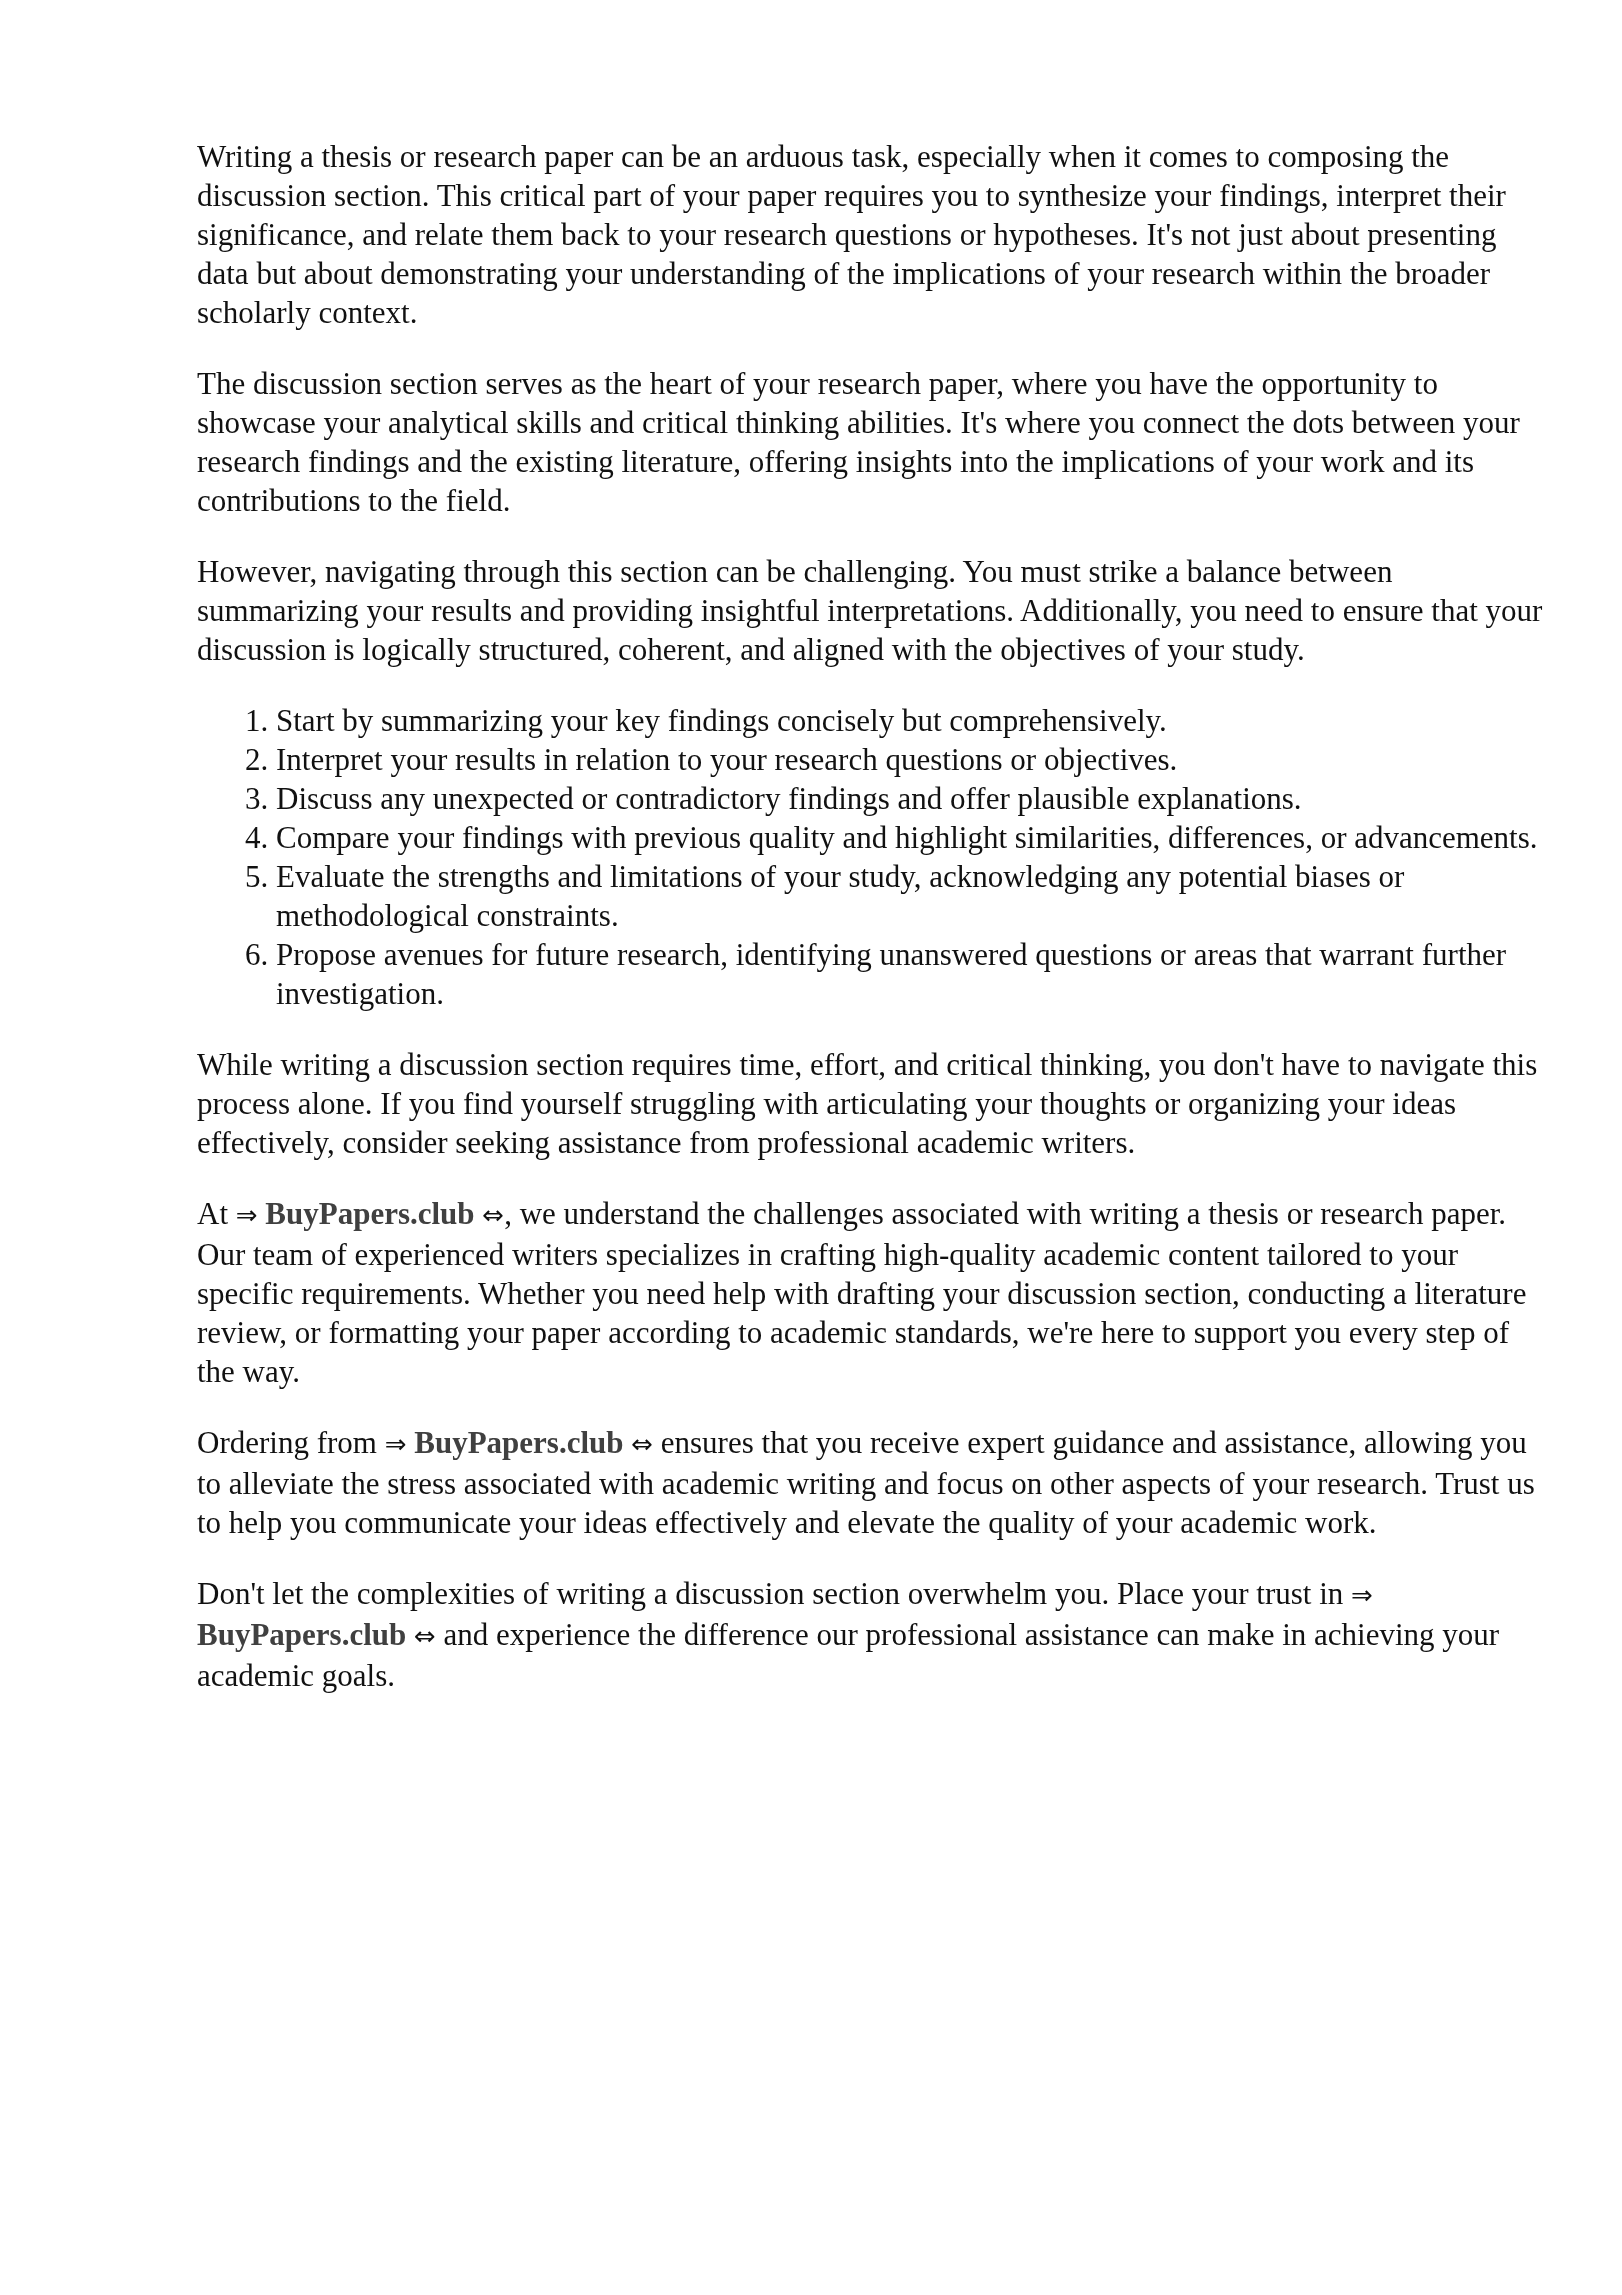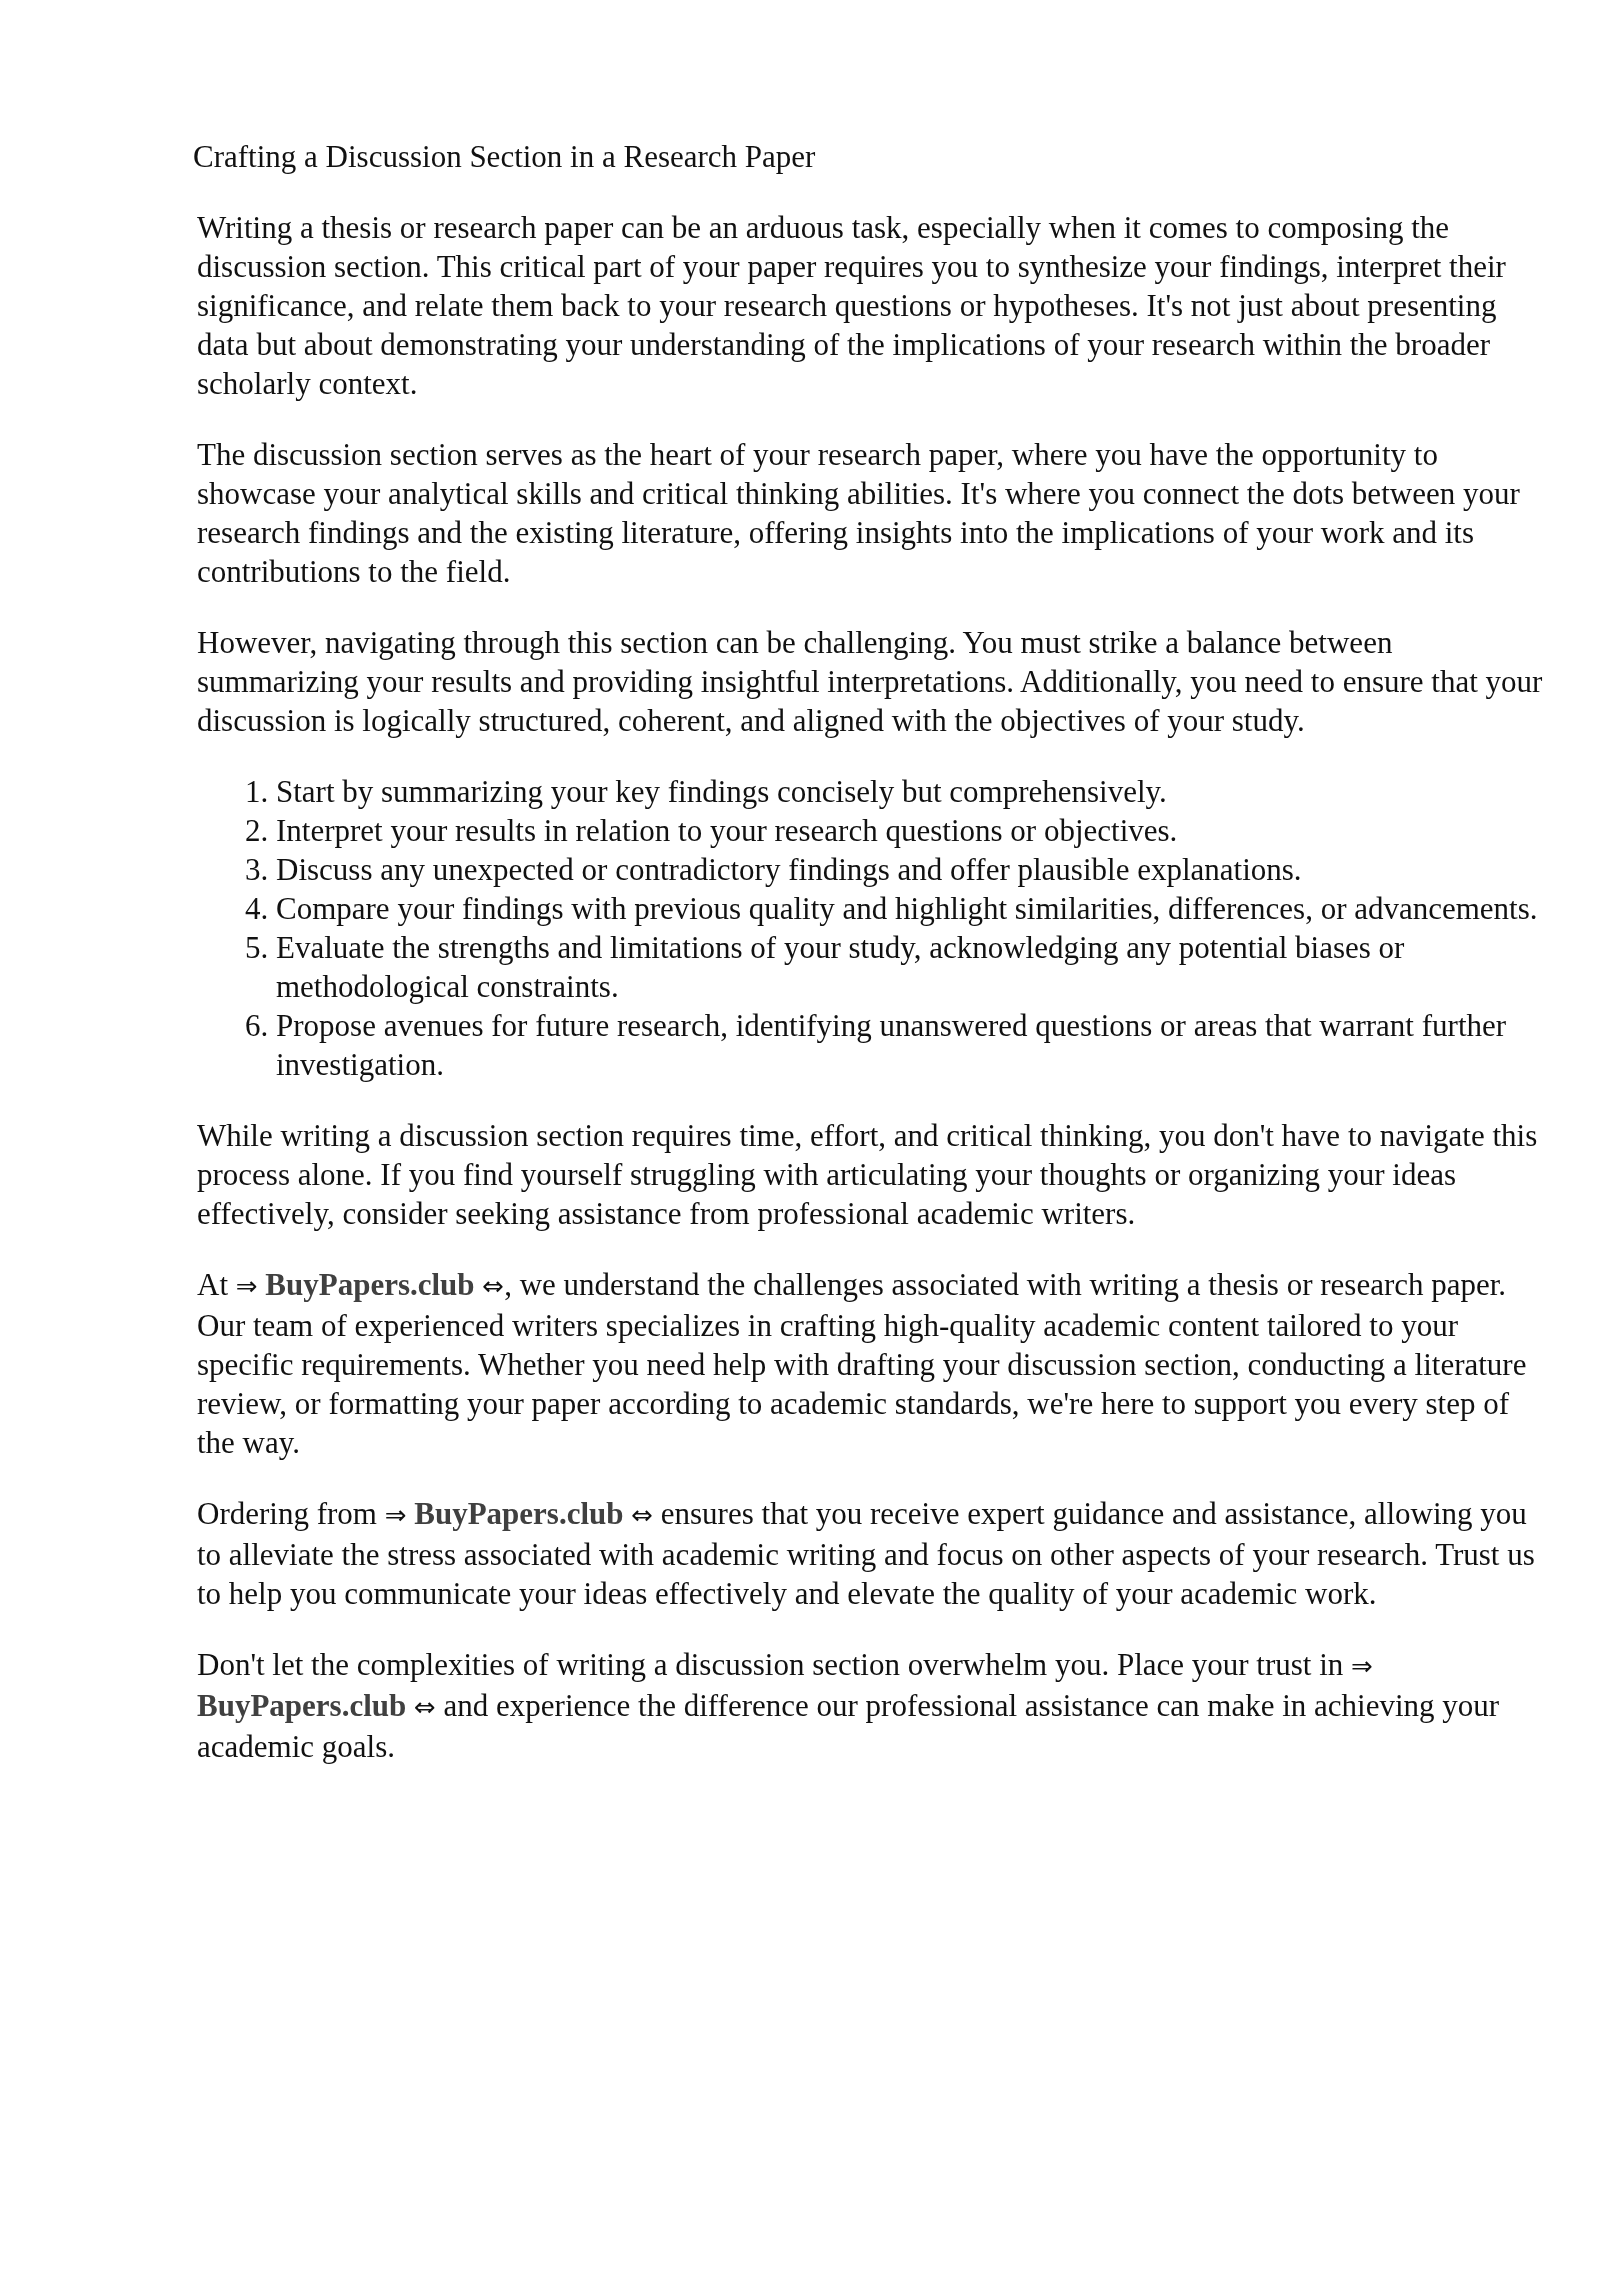--- a/index.html
+++ b/index.html
@@ -13,21 +13,20 @@
   p { margin: 0 0 32px 4px; }
   ol { margin: 0 0 32px 0; padding-left: 83px; }
   ol li { padding-left: 0; margin: 0; }
   .link { color: #404040; font-weight: bold; text-decoration: none; text-align: right; }
   .arrow { font-family: "DejaVu Sans", sans-serif; font-size: 26px; }
 </style>
 </head>
 <body>
 
 <div class="page">
-  <div class="title">Crafting a Discussion Section in a Research Paper</div>
 
   <p>Writing a thesis or research paper can be an arduous task, especially when it comes to composing the discussion section. This critical part of your paper requires you to synthesize your findings, interpret their significance, and relate them back to your research questions or hypotheses. It's not just about presenting data but about demonstrating your understanding of the implications of your research within the broader scholarly context.</p>
   <p>The discussion section serves as the heart of your research paper, where you have the opportunity to showcase your analytical skills and critical thinking abilities. It's where you connect the dots between your research findings and the existing literature, offering insights into the implications of your work and its contributions to the field.</p>
   <p>However, navigating through this section can be challenging. You must strike a balance between summarizing your results and providing insightful interpretations. Additionally, you need to ensure that your discussion is logically structured, coherent, and aligned with the objectives of your study.</p>
 
   <ol>
     <li>Start by summarizing your key findings concisely but comprehensively.</li>
     <li>Interpret your results in relation to your research questions or objectives.</li>
     <li>Discuss any unexpected or contradictory findings and offer plausible explanations.</li>
     <li>Compare your findings with previous quality and highlight similarities, differences, or advancements.</li>

